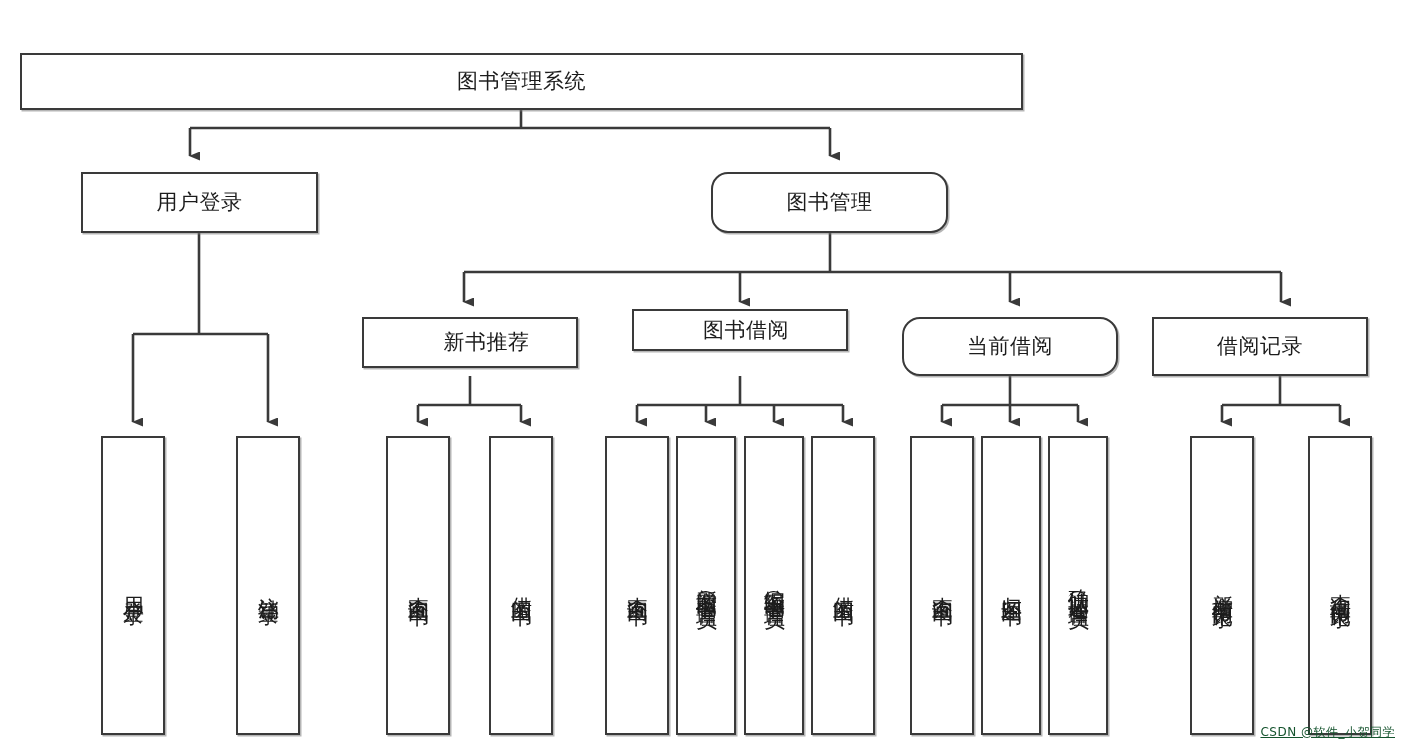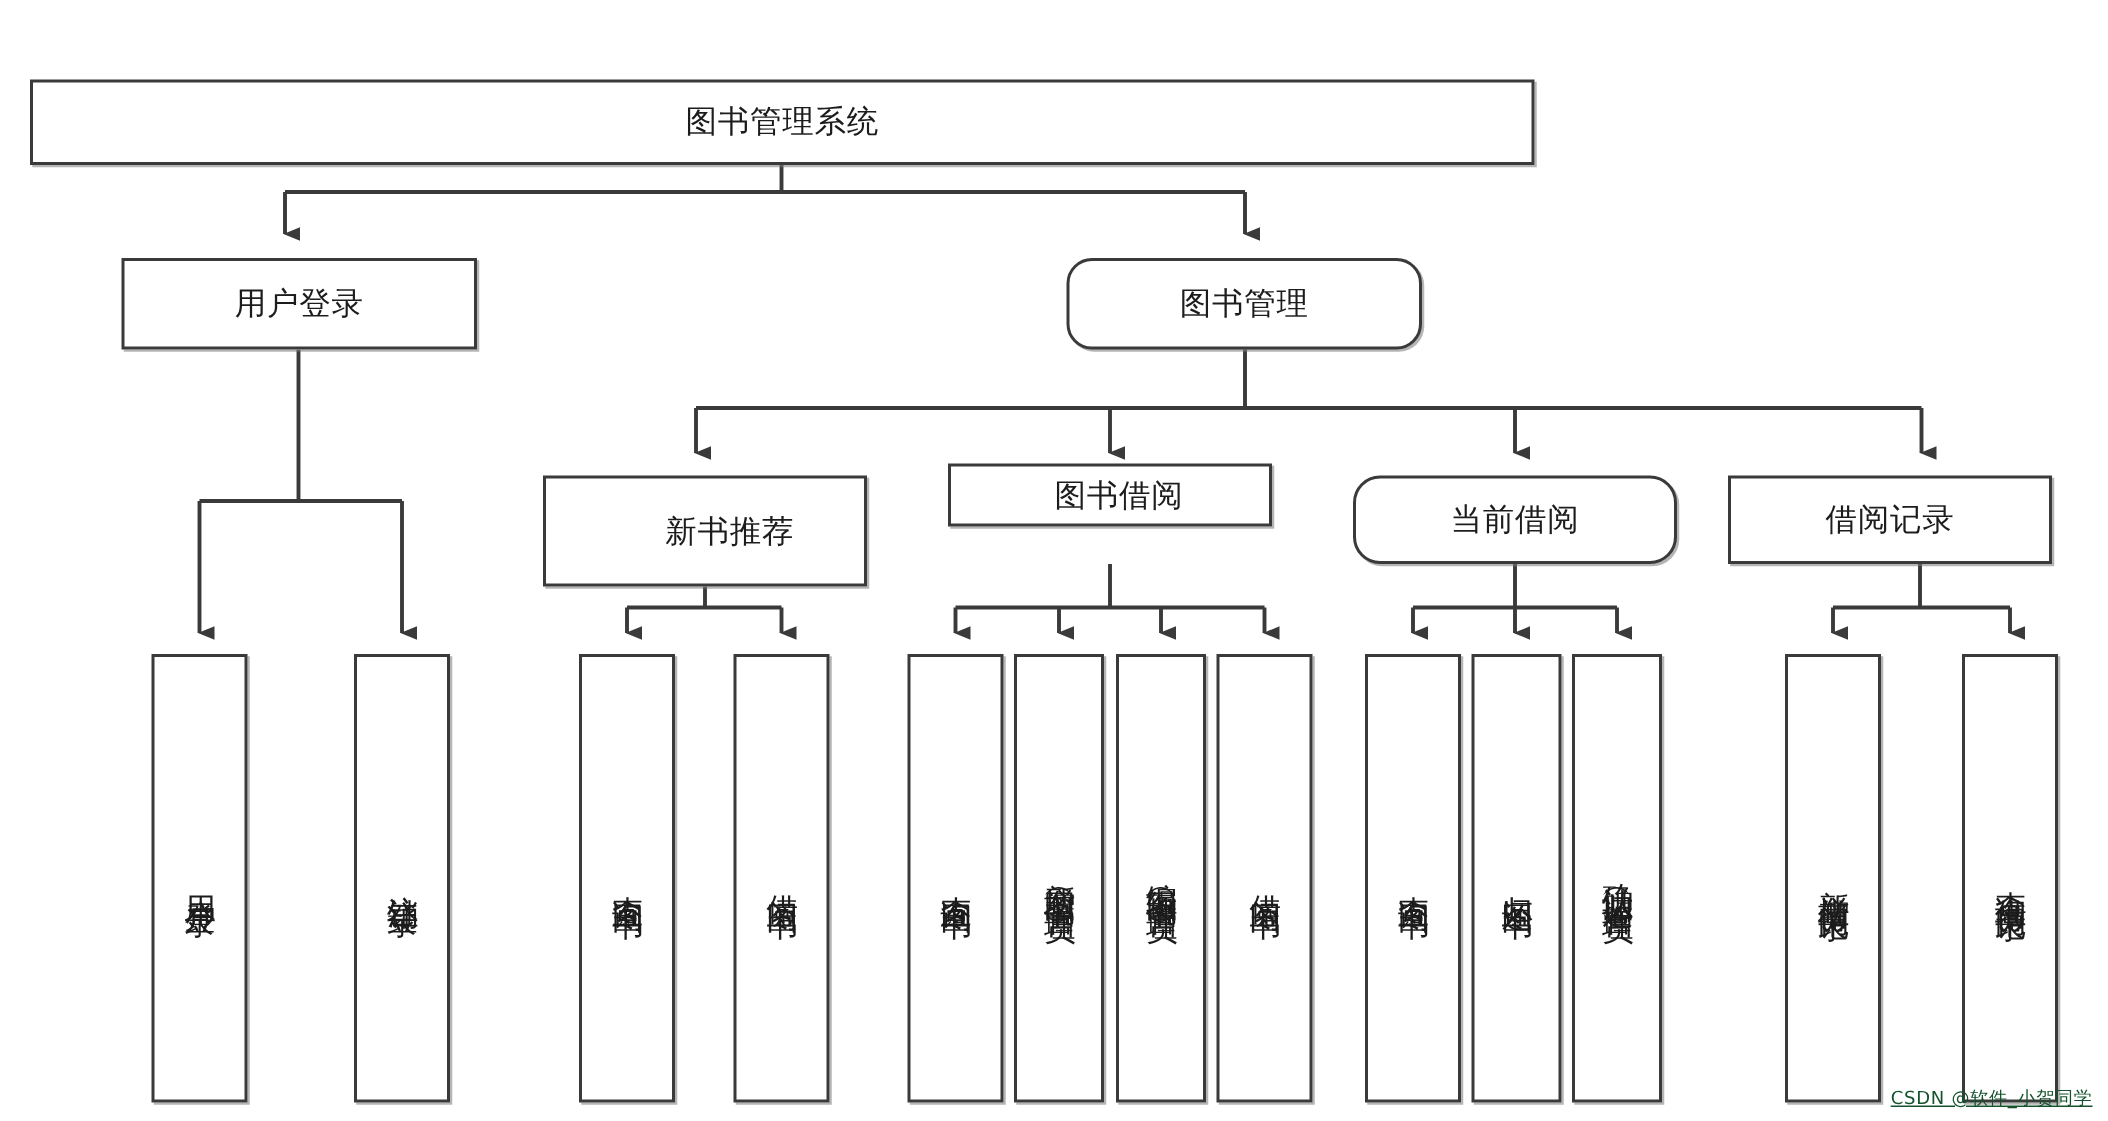--- a/index.html
+++ b/index.html
@@ -124,21 +124,21 @@
     <span class="label">图书管理系统</span>
   </div>
 
   <div class="node horizontal" style="left:81px; top:172px; width:237px; height:61px;">
     <span class="label">用户登录</span>
   </div>
   <div class="node horizontal" style="left:711px; top:172px; width:237px; height:61px;border-radius:17px;">
     <span class="label">图书管理</span>
   </div>
 
-  <div class="node horizontal" style="left:362px; top:317px; width:216px; height:74px;padding-left:33px;">
+  <div class="node horizontal" style="left:362px; top:317px; width:216px; height:51px;padding-left:33px;">
     <span class="label">新书推荐</span>
   </div>
   <div class="node horizontal" style="left:632px; top:309px; width:216px; height:42px;padding-left:12px;">
     <span class="label">图书借阅</span>
   </div>
   <div class="node horizontal" style="left:902px; top:317px; width:216px; height:59px;border-radius:18px;">
     <span class="label">当前借阅</span>
   </div>
   <div class="node horizontal" style="left:1152px; top:317px; width:216px; height:59px;">
     <span class="label">借阅记录</span>

